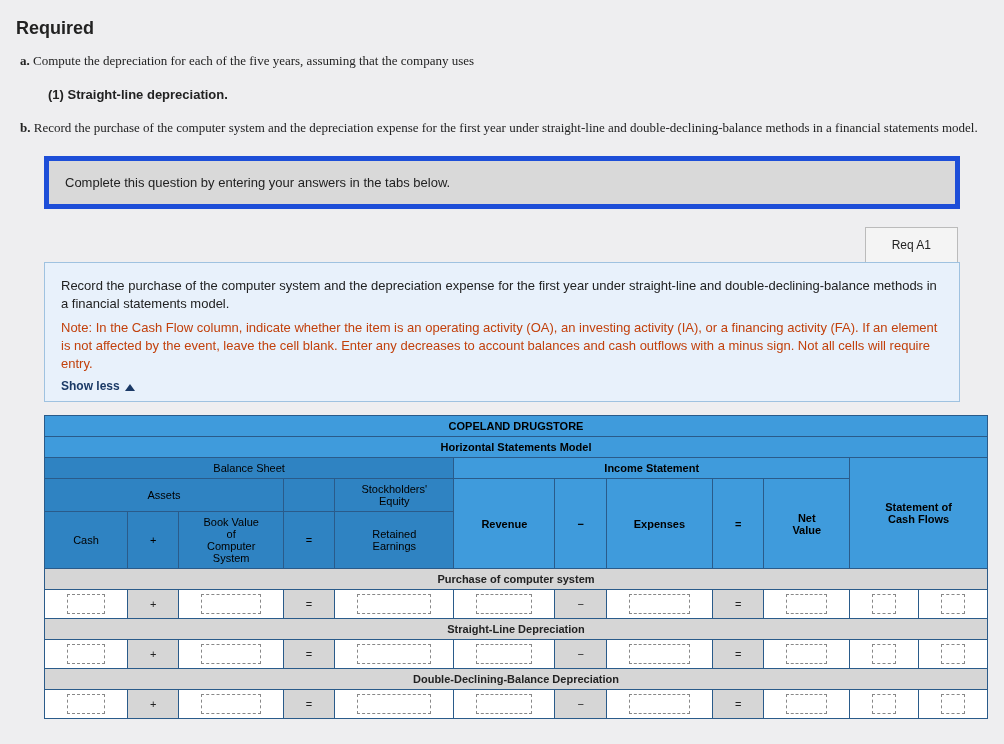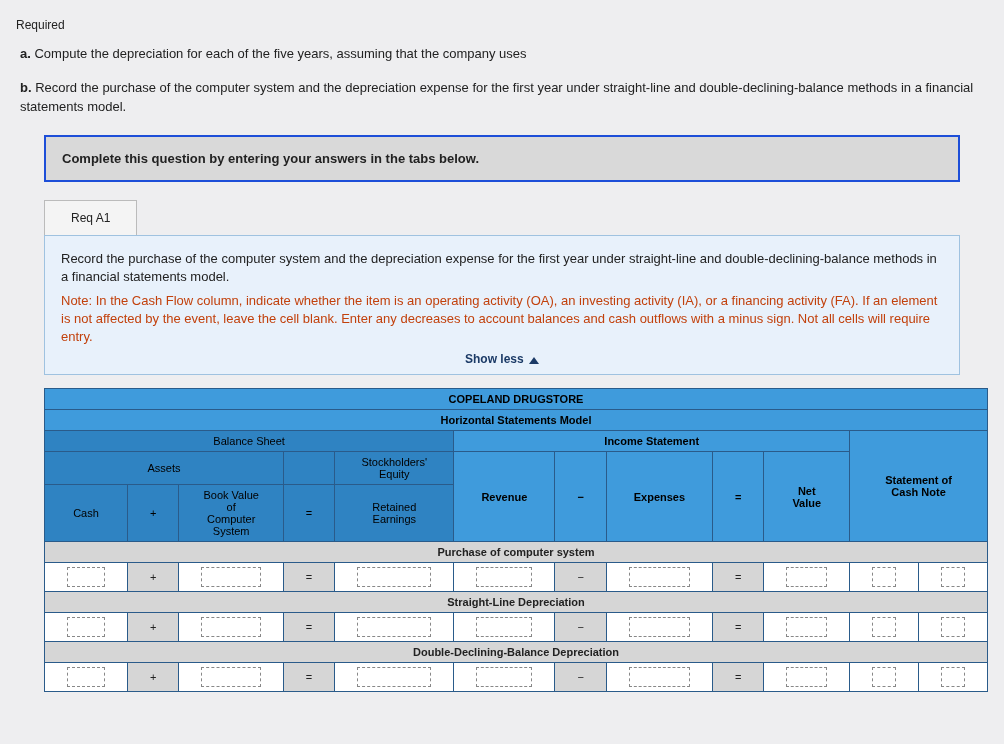--- a/index.html
+++ b/index.html
@@ -6,36 +6,37 @@
   body {
     margin: 0;
     padding: 12px 16px;
     font-family: Arial, Helvetica, sans-serif;
     font-size: 13px;
     color: #222;
     background: #eeeef0;
     width: 1004px;
   }
   h3.req {
-    font-size: 12px;
-    font-weight: 400;
+    font-size: 18px;
+    font-weight: 700;
     margin: 6px 0 10px 0;
   }
-  .question-body { margin: 12px 0 14px 4px; line-height: 1.5; }
+  .question-body { margin: 12px 0 14px 4px; line-height: 1.5; font-family: Liberation Serif, serif; }
   .sub-list { margin: 6px 0 14px 32px; line-height: 1.5; }
   .instr-bar {
     background: #d9d9d9;
-    border: 2px solid #1d4ed8;
+    border: 5px solid #1d4ed8;
     padding: 14px 16px;
-    font-weight: 700;
+    font-weight: 400;
     margin: 18px 28px 18px 28px;
   }
   .tabs-row {
     margin: 0 28px 0 28px;
     display: flex;
+    justify-content: flex-end;
   }
   .tab {
     border: 1px solid #bbb;
     padding: 10px 26px;
     background: #f4f4f4;
     font-size: 12px;
     cursor: pointer;
     margin-right: 2px;
   }
   .tab.active {
@@ -48,21 +49,21 @@
     border: 1px solid #9fc2e0;
     background: #e8f1fb;
     margin: 0 28px;
     padding: 14px 16px 8px 16px;
     position: relative;
     top: -1px;
   }
   .panel-text { margin: 0 0 6px 0; line-height: 1.4; }
   .note { color: #c2410c; }
   .showless {
-    text-align: center;
+    text-align: left;
     font-weight: 700;
     font-size: 12px;
     color: #1b3a66;
     cursor: pointer;
   }
   .tri-up {
     display: inline-block;
     width: 0; height: 0;
     border-left: 5px solid transparent;
     border-right: 5px solid transparent;
@@ -120,20 +121,21 @@
 </style>
 </head>
 <body>
 
 <h3 class="req">Required</h3>
 
 <div class="question-body">
   <b>a.</b> <span>Compute the depreciation for each of the five years, assuming that the company uses</span>
 </div>
 <div class="sub-list">
+  <div><b>(1) Straight-line depreciation.</b></div>
 </div>
 
 <div class="question-body">
   <b>b.</b> <span>Record the purchase of the computer system and the depreciation expense for the first year under straight-line and double-declining-balance methods in a financial statements model.</span>
 </div>
 
 <div class="instr-bar">Complete this question by entering your answers in the tabs below.</div>
 
 <div class="tabs-row">
   <div class="tab">Req A1</div>
@@ -154,21 +156,21 @@
       <tr>
     <th class="hdr" colspan="13">COPELAND DRUGSTORE</th>
   </tr>
   <tr>
     <th class="hdr" colspan="13">Horizontal Statements Model</th>
   </tr>
 
   <tr>
     <th class="hdr-dark" colspan="5">Balance Sheet</th>
     <th class="hdr" colspan="5">Income Statement</th>
-    <th class="hdr" rowspan="3" colspan="3">Statement of Cash Note</th>
+    <th class="hdr" rowspan="3" colspan="3">Statement of Cash Flows</th>
   </tr>
   <tr>
     <th class="hdr-dark" colspan="3">Assets</th>
     <th class="hdr-dark" rowspan="1"></th>
     <th class="hdr-dark">Stockholders' Equity</th>
     <th class="hdr" rowspan="2">Revenue</th>
     <th class="hdr" rowspan="2">−</th>
     <th class="hdr" rowspan="2">Expenses</th>
     <th class="hdr" rowspan="2">=</th>
     <th class="hdr" rowspan="2">Net Value</th>

